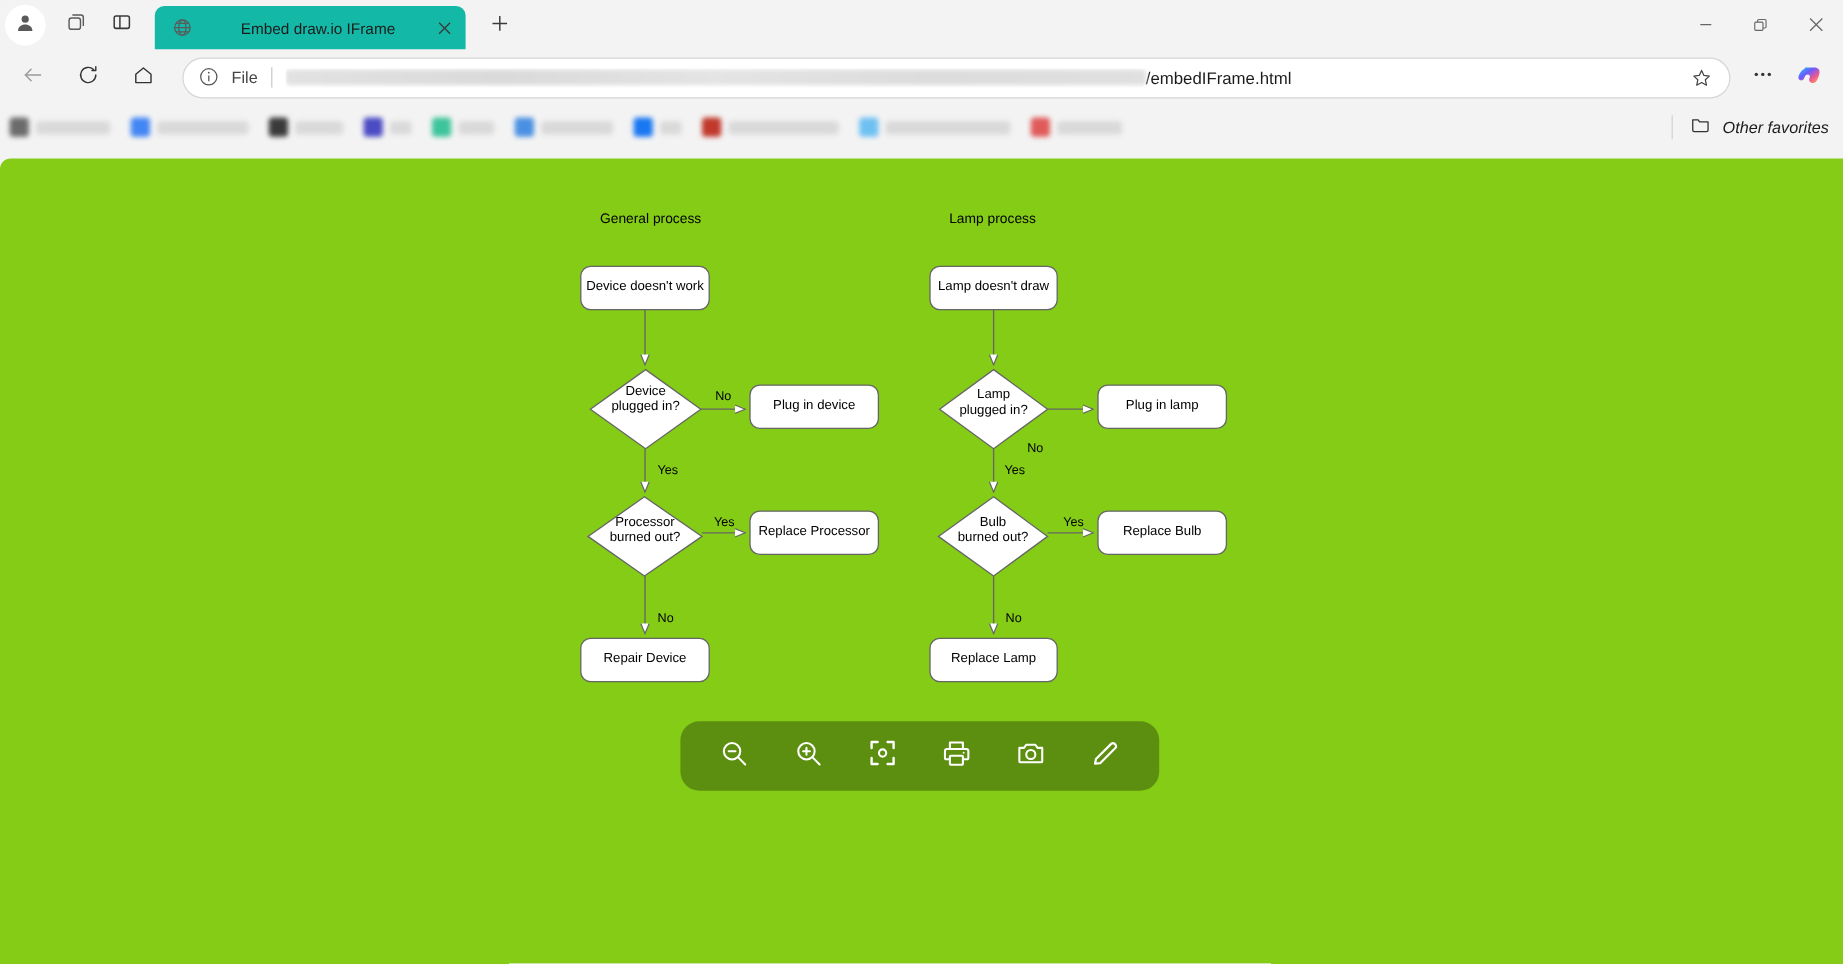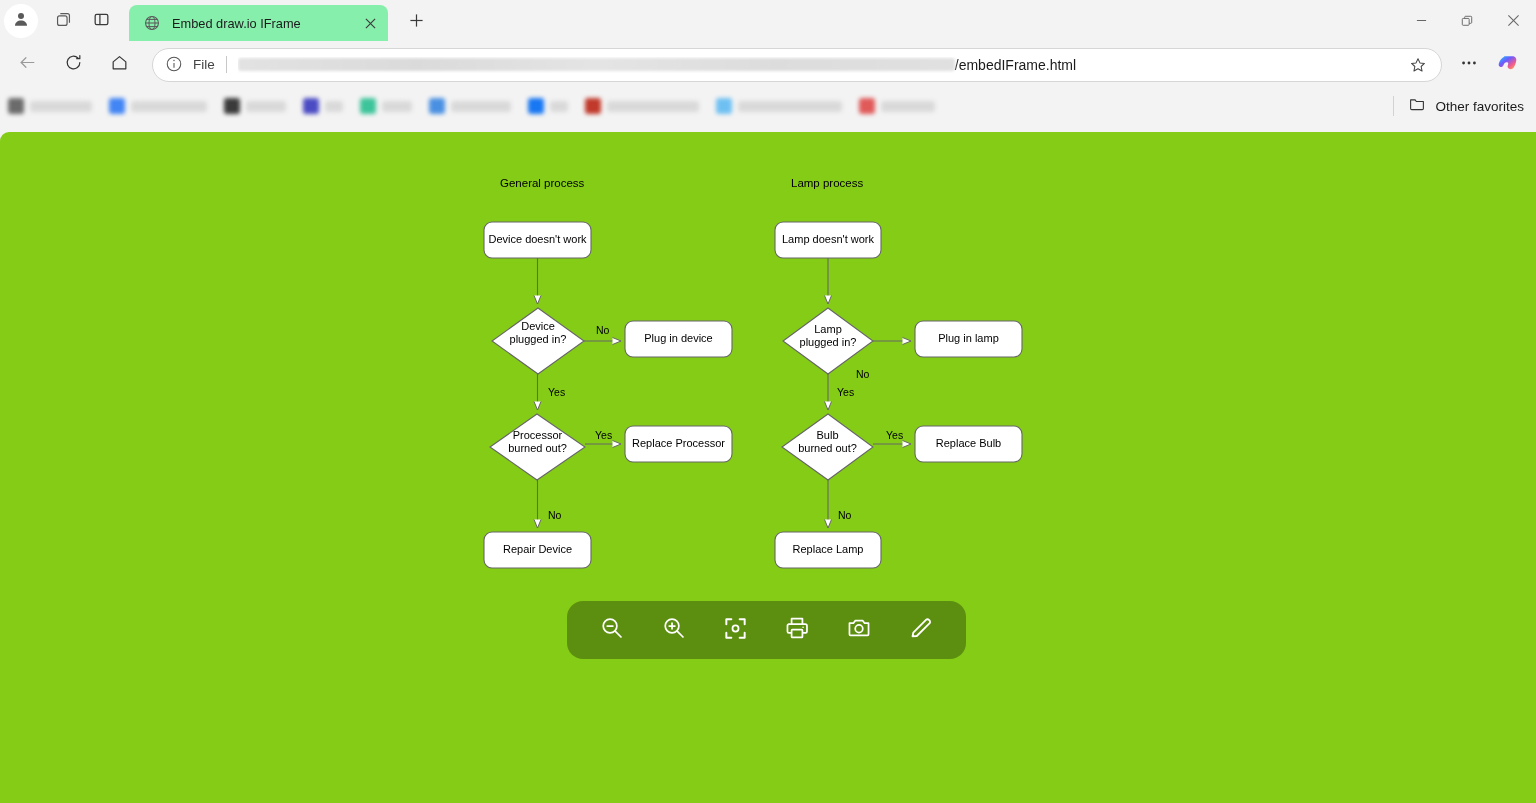--- a/index.html
+++ b/index.html
@@ -25,26 +25,27 @@
     display: flex; align-items: center; justify-content: center;
     border-radius: 6px; flex: none;
   }
   #profile-pill {
     width: 34px; height: 34px; margin: 0 6px 3px 4px;
     border-radius: 50%; background: #ffffff;
     display: flex; align-items: center; justify-content: center; flex: none;
   }
   .tab {
     height: 36px; width: 259px;
-    background: #86efac;
+    background: #14b8a6;
     border-radius: 8px 8px 0 0;
     display: flex; align-items: center;
     padding: 0 6px 0 14px;
     margin-left: 9px;
     position: relative;
+    text-align: center;
   }
   .tab-favicon { width: 18px; height: 18px; flex: none; margin-right: 11px; }
   .tab-title {
     font-size: 12.8px; color: #1b1b1b; flex: 1;
     white-space: nowrap; overflow: hidden; text-overflow: ellipsis;
   }
   .tab-close {
     width: 24px; height: 24px; flex: none;
     display: flex; align-items: center; justify-content: center;
     border-radius: 4px;
@@ -106,21 +107,21 @@
     display: flex; align-items: center;
     background: #f3f3f3;
     padding: 0 10px 0 8px;
     position: relative;
   }
   .bm { display: flex; align-items: center; margin-right: 17px; flex: none; }
   .bm-ico { width: 16px; height: 16px; border-radius: 3px; margin-right: 6px; filter: blur(2.1px); }
   .bm-txt { height: 11px; border-radius: 3px; background: #d9d9d9; filter: blur(2.2px); }
   #bm-right { position: absolute; right: 12px; display: flex; align-items: center; }
   #bm-sep { width: 1px; height: 20px; background: #d2d2d2; margin-right: 14px; }
-  #otherfav { display: flex; align-items: center; }
+  #otherfav { display: flex; align-items: center; font-style: italic; }
   #otherfav-label { font-size: 13.5px; color: #1b1b1b; margin-left: 9px; }
 
   
   #content {
     position: absolute; left: 0; top: 132px;
     width: 1536px; height: 671px;
     background: #84cc16;
     border-top-left-radius: 9px;
     overflow: hidden;
   }
@@ -420,21 +421,21 @@
 
       <div class="dg-text" style="left:484px; top:101px; width:107px">Device doesn't work</div>
       <div class="dg-text" style="left:492px; top:188px; width:92px">Device
 plugged in?</div>
       <div class="dg-text" style="left:625px; top:200px; width:107px">Plug in device</div>
       <div class="dg-text" style="left:490px; top:297px; width:95px">Processor
 burned out?</div>
       <div class="dg-text" style="left:625px; top:305px; width:107px">Replace Processor</div>
       <div class="dg-text" style="left:484px; top:411px; width:107px">Repair Device</div>
 
-      <div class="dg-text" style="left:775px; top:101px; width:106px">Lamp doesn't work</div>
+      <div class="dg-text" style="left:775px; top:101px; width:106px">Lamp doesn't draw</div>
       <div class="dg-text" style="left:783px; top:191px; width:90px">Lamp
 plugged in?</div>
       <div class="dg-text" style="left:915px; top:200px; width:107px">Plug in lamp</div>
       <div class="dg-text" style="left:782px; top:297px; width:91px">Bulb
 burned out?</div>
       <div class="dg-text" style="left:915px; top:305px; width:107px">Replace Bulb</div>
       <div class="dg-text" style="left:775px; top:411px; width:106px">Replace Lamp</div>
 
       <div class="edge-lbl" style="left:596px; top:192px">No</div>
       <div class="edge-lbl" style="left:548px; top:254px">Yes</div>

